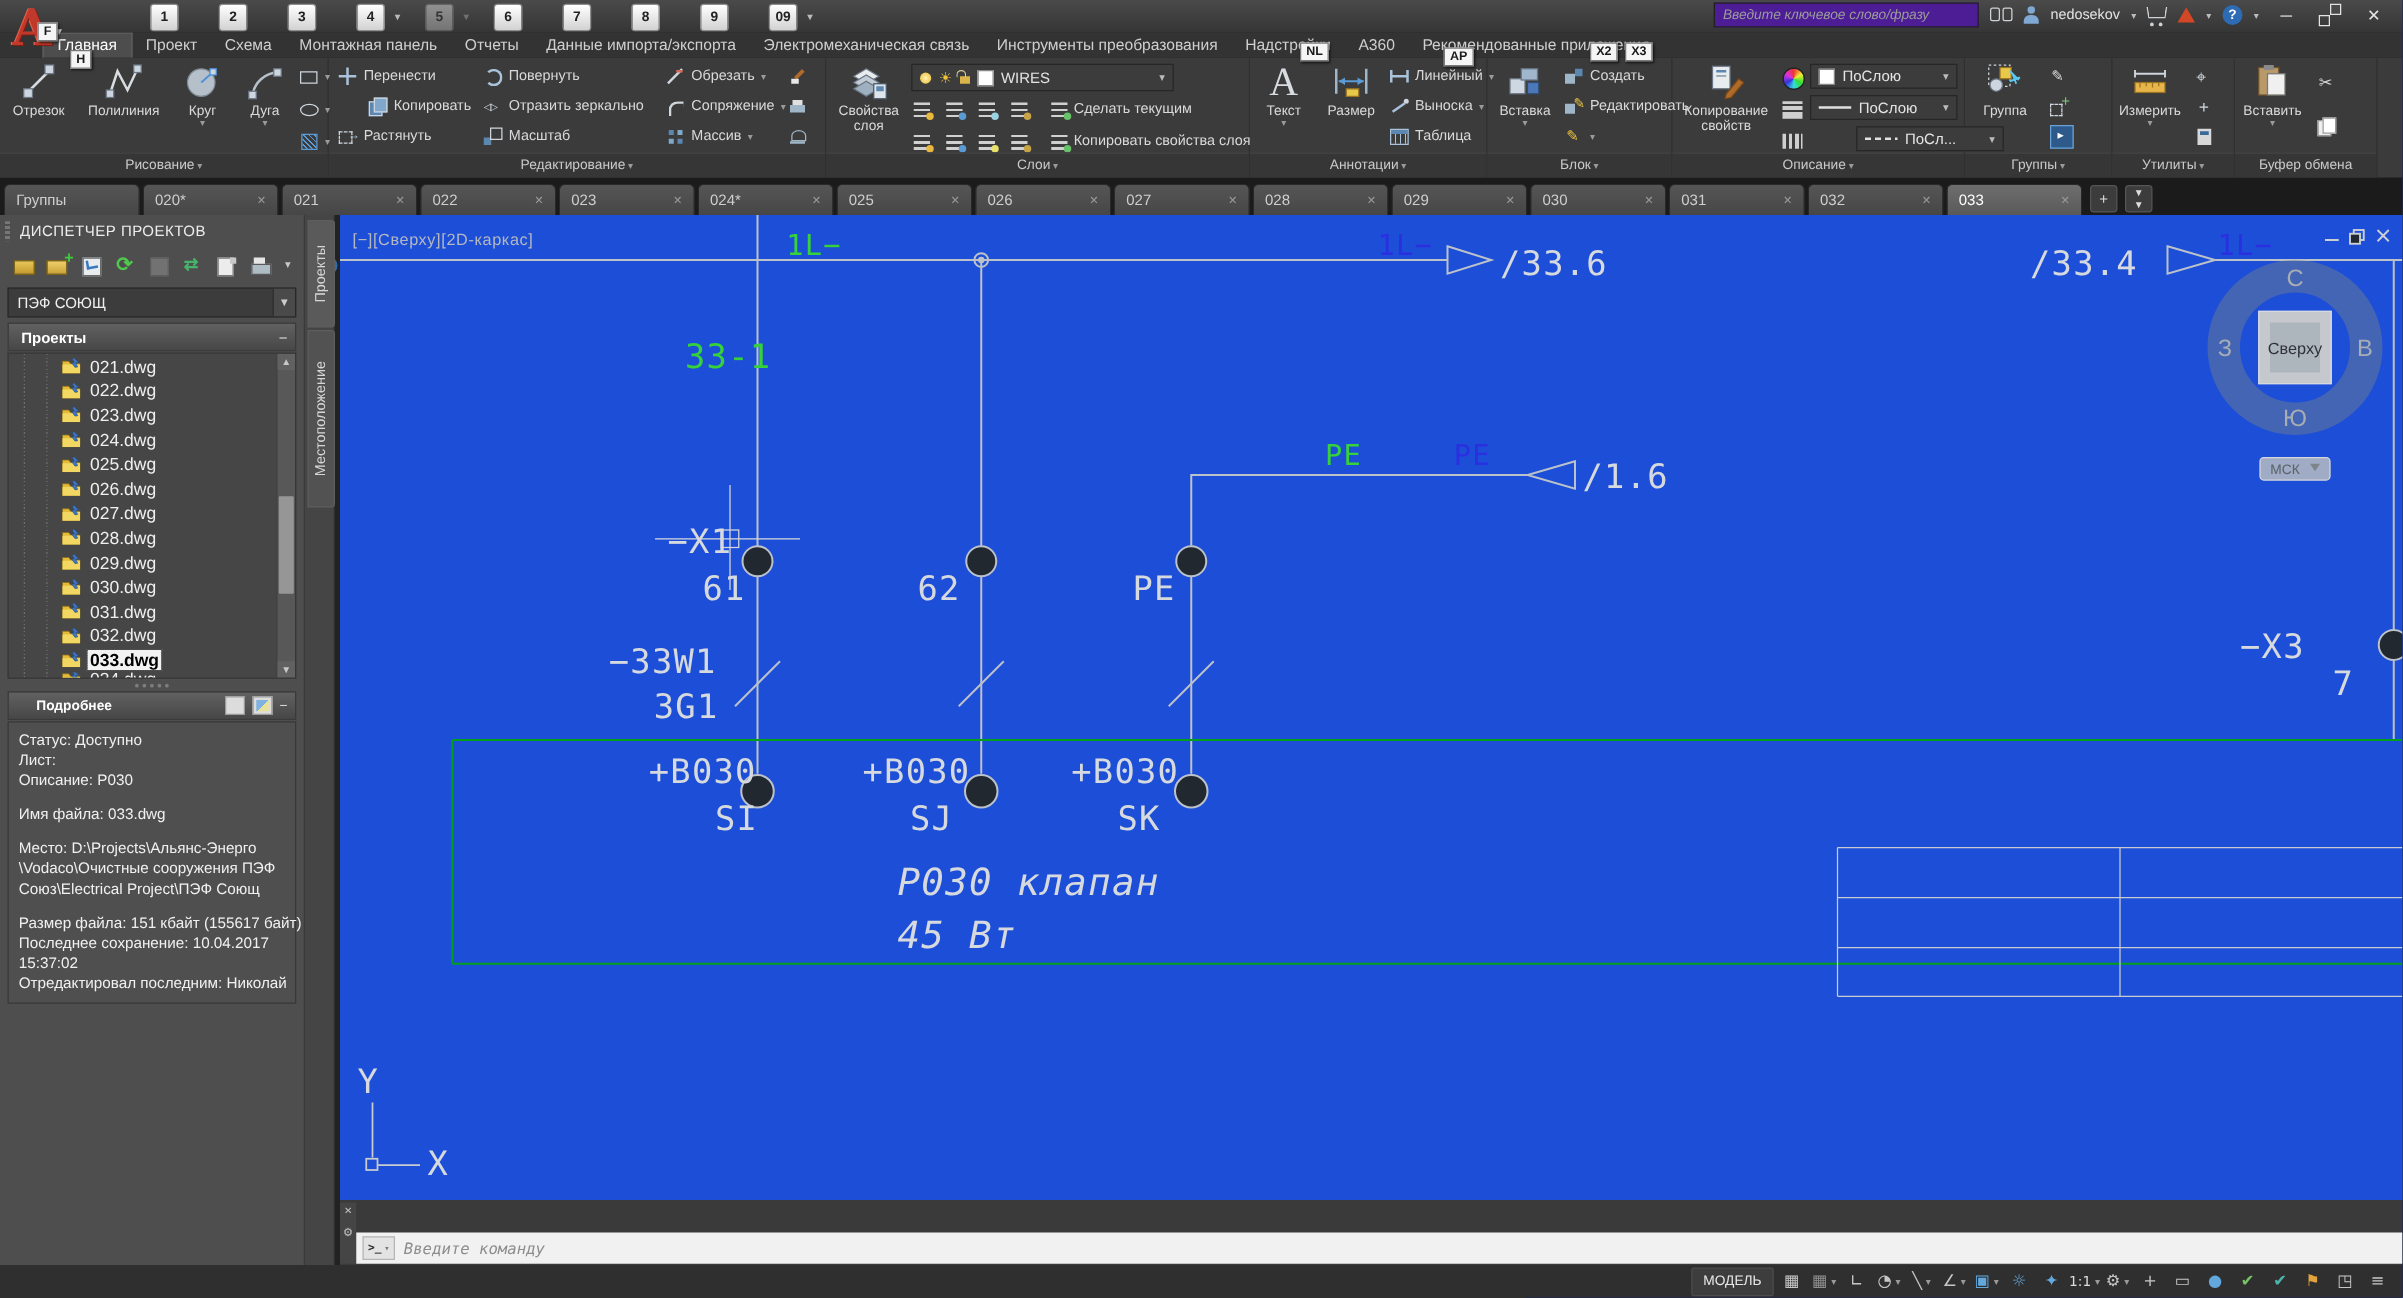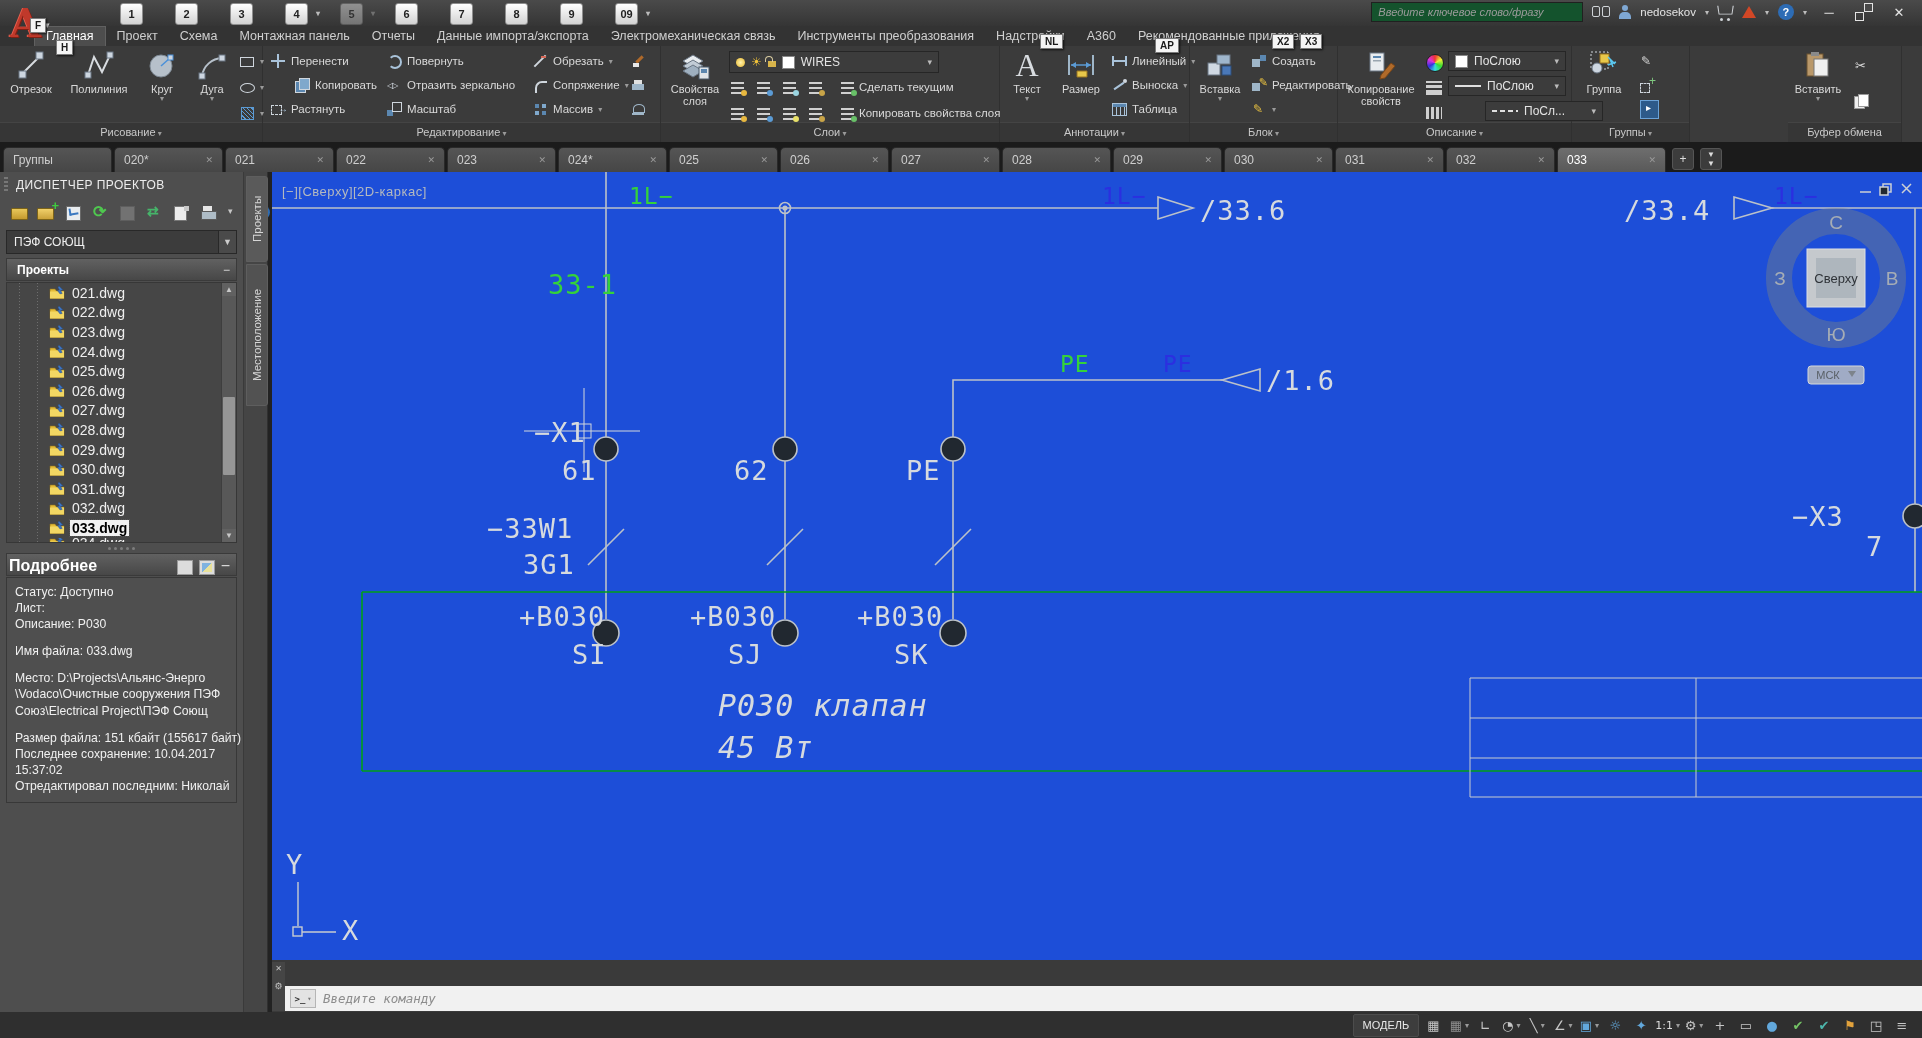--- a/index.html
+++ b/index.html
@@ -13,21 +13,21 @@
       text-shadow:1px 1px 0 #7e1f14, -1px 0 0 #e8604f;font-family:"DejaVu Serif",serif;}
   #applogo .dd{color:#cfcfcf;font-size:9px;margin:20px 0 0 4px;}
   #qat{left:120px;top:3px;display:flex;gap:32px;z-index:40;}
   .qbtn{width:21px;height:20px;background:linear-gradient(#ffffff,#d2d2d2);border:1px solid #8e8e8e;
       border-radius:3px;color:#222;font-weight:bold;font-size:11px;display:flex;align-items:center;
       justify-content:center;position:relative;}
   .qbtn.off{opacity:.4;}
   .qbtn.dd::after{content:"▾";position:absolute;right:-13px;top:5px;color:#bbb;font-size:8px;}
   #wintitle{left:0;right:0;top:5px;text-align:center;color:#eaeaea;font-size:12.5px;pointer-events:none;}
   #tbright{right:10px;top:2px;display:flex;align-items:center;gap:9px;z-index:40;}
-  #searchbox{width:198px;height:18px;background:#14532d;border:1px solid #202020;color:#d8d8d8;
+  #searchbox{width:198px;height:18px;background:#4c1d95;border:1px solid #202020;color:#d8d8d8;
       font-size:11px;font-style:italic;padding:0 6px;outline:none;}
   #searchbox::placeholder{color:#9b9b9b;}
   .ic-binoc{width:18px;height:12px;position:relative;}
   .ic-binoc::before,.ic-binoc::after{content:"";position:absolute;width:6px;height:9px;border:1.5px solid #cfd3d7;border-radius:2px;top:0;}
   .ic-binoc::before{left:0}.ic-binoc::after{right:0}
   .ic-person{width:12px;height:14px;position:relative;}
   .ic-person::before{content:"";position:absolute;left:3px;top:0;width:6px;height:6px;border-radius:50%;background:#7fa8d4;}
   .ic-person::after{content:"";position:absolute;left:0;top:7px;width:12px;height:7px;border-radius:5px 5px 0 0;background:#7fa8d4;}
   #username{color:#e4e4e4;font-size:11.5px;}
   .tb-dd{color:#bdbdbd;font-size:8px;}
@@ -171,22 +171,22 @@
   .titem{height:19.6px;display:flex;align-items:center;padding-left:42px;color:#efefef;font-size:14px;gap:5px;}
   .titem .tlabel{padding:0 2px;white-space:nowrap;}
   .titem.selected .tlabel{background:#f2f2f2;color:#000;font-weight:bold;outline:1px dotted #555;}
   .titem.partial{height:10px;overflow:hidden;}
   #treescroll{position:absolute;right:0;top:0;bottom:0;width:14px;background:#585858;border-left:1px solid #3e3e3e;}
   #treescroll .up,#treescroll .dn{position:absolute;left:0;right:0;height:13px;color:#c8c8c8;font-size:8px;text-align:center;line-height:13px;background:#616161;}
   #treescroll .dn{bottom:0;}
   #treescroll .thumb{position:absolute;left:1px;right:1px;top:44%;height:30%;background:#969696;border-radius:1px;}
   #pmsplit{height:10px;display:flex;align-items:center;justify-content:center;gap:3px;}
   #pmsplit i{width:3px;height:3px;border-radius:50%;background:#7d7d7d;}
-  #pmdethead{margin:0 6px;height:21px;background:linear-gradient(#616161,#474747);display:flex;align-items:flex-end;
-      color:#fff;font-size:16px;font-weight:bold;padding:0 6px 0 2px;border:1px solid #3a3a3a;gap:6px;}
+  #pmdethead{margin:0 6px;height:21px;background:linear-gradient(#616161,#474747);display:flex;align-items:center;
+      color:#fff;font-size:11px;font-weight:bold;padding:0 6px 0 22px;border:1px solid #3a3a3a;gap:6px;}
   #pmdethead .sp{margin-left:auto;}
   .dhic{width:14px;height:13px;border:1px solid #9a9a9a;background:#dcdcdc;position:relative;flex:none;}
   .dhic.img::after{content:"";position:absolute;inset:2px;background:linear-gradient(135deg,#7fb2e0 0 50%,#e8e19a 50%);}
   #pmdethead .min{font-weight:normal;color:#ddd;}
   #pmdetails{margin:1px 6px 0;background:#4f4f4f;border:1px solid #383838;padding:6px 8px;height:212px;
       color:#f0f0f0;font-size:12.2px;line-height:1.32;}
   .dline{min-height:11px;white-space:nowrap;}
   
   #sidetabs{left:244px;top:172px;width:24px;height:840px;background:#454545;border-right:1px solid #303030;box-sizing:border-box;}
   .vtab{position:absolute;left:2px;width:20px;background:#525252;border:1px solid #5e5e5e;color:#d6d6d6;
@@ -547,20 +547,41 @@
       </div>
     <div class="rsm" style="left:68px;top:28px;">
         <span class="ism i-gplus"></span>
       </div>
     <div class="rsm" style="left:68px;top:52px;">
         <span class="ism i-gsel"></span>
       </div>
     <div class="plabel dd">Группы</div>
   </div>
 
+  <div class="rpanel" style="left:1690px;width:98px;">
+    <div class="rbig dd" style="left:2px;width:56px;">
+      <svg class="bic" viewBox="0 0 32 32">
+          <path d="M4 10 H28" stroke="#cfd6dd" stroke-width="1.5"></path>
+          <path d="M4 7 V13 M28 7 V13" stroke="#cfd6dd" stroke-width="1.5"></path>
+          <rect x="4" y="17" width="24" height="8" fill="#e8b54a" stroke="#9a7420"></rect>
+          <path d="M8 17 v4 M13 17 v3 M18 17 v4 M23 17 v3" stroke="#9a7420"></path>
+        </svg>
+      <span>Измерить</span>
+    </div>
+    <div class="rsm" style="left:66px;top:4px;">
+        <span class="ism i-id"></span>
+      </div>
+    <div class="rsm" style="left:66px;top:28px;">
+        <span class="ism i-point"></span>
+      </div>
+    <div class="rsm" style="left:66px;top:52px;">
+        <span class="ism i-calc"></span>
+      </div>
+    <div class="plabel dd">Утилиты</div>
+  </div>
 
   <div class="rpanel" style="left:1788px;width:114px;">
     <div class="rbig dd" style="left:4px;width:52px;">
       <svg class="bic" viewBox="0 0 32 32">
           <rect x="5" y="5" width="16" height="22" fill="#b9986a" stroke="#6e5530"></rect>
           <rect x="9" y="3" width="8" height="4" fill="#8a8a8a"></rect>
           <rect x="12" y="10" width="14" height="17" fill="#f0f0f0" stroke="#777"></rect>
         </svg>
       <span>Вставить</span>
     </div>

